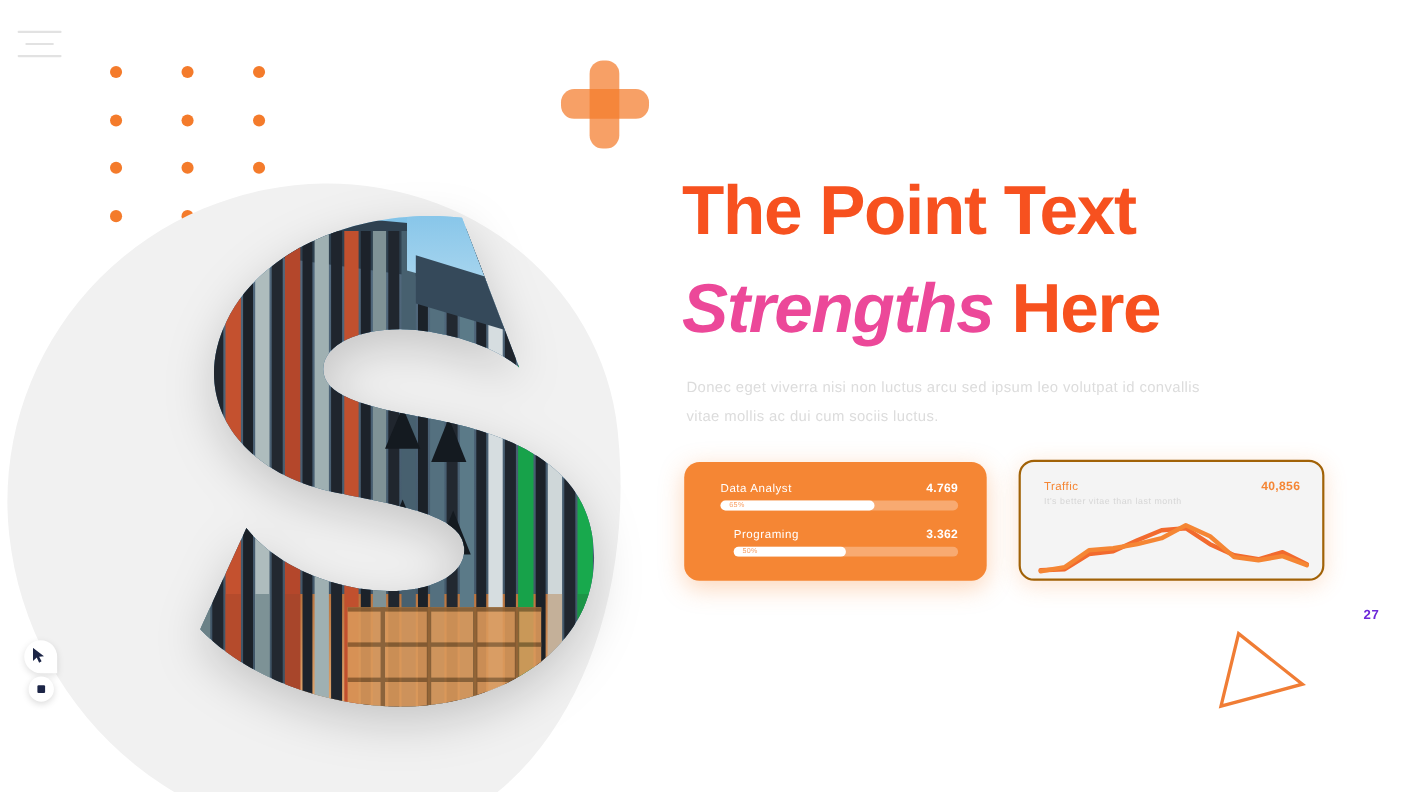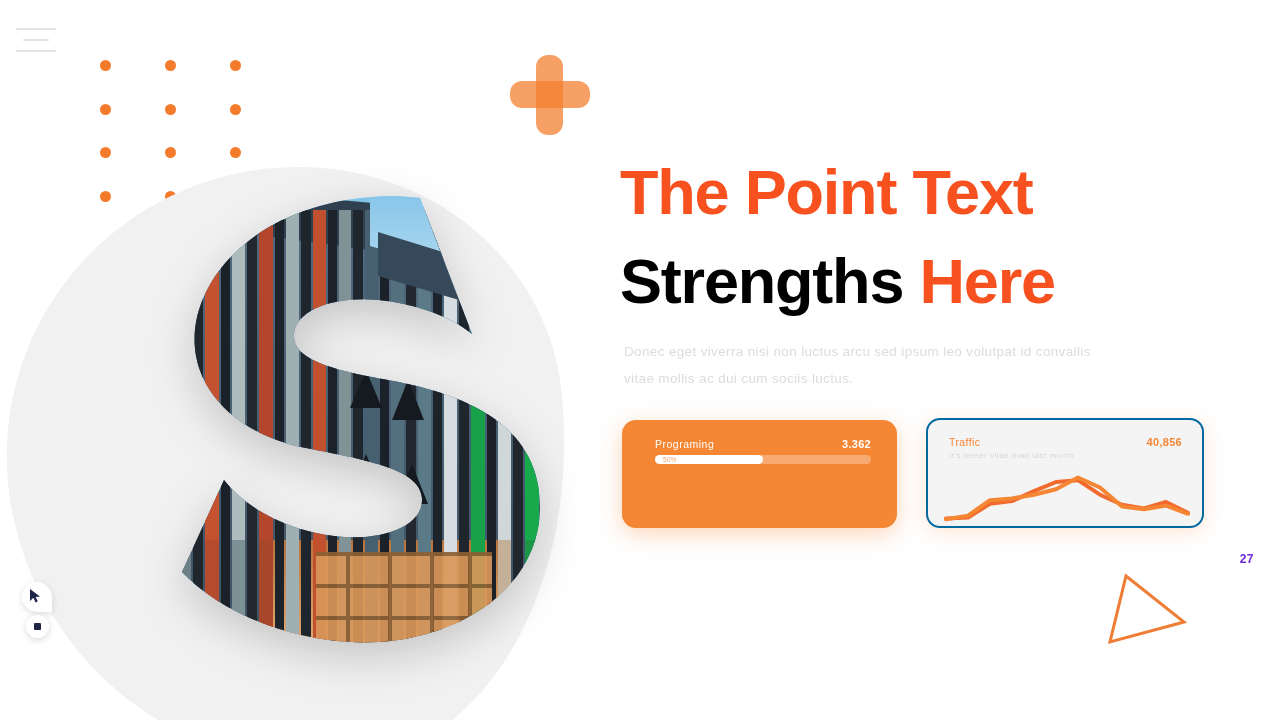--- a/index.html
+++ b/index.html
@@ -60,21 +60,21 @@
     filter: drop-shadow(0 14px 22px rgba(0,0,0,.18));
   }
 
   
   #headline { position: absolute; left: 620px; top: 148px; width: 580px; }
   #headline .line {
     font-size: 63px; font-weight: 700; line-height: 1.42;
     letter-spacing: -1.2px; white-space: nowrap;
   }
   .t-orange { color: #f7511f; }
-  .t-navy   { color: #000000; }
+  .t-navy   { color: #ec4899; font-style: italic; }
 
   
   #lead {
     position: absolute; left: 624px; top: 338px; width: 500px;
     font-size: 13.5px; line-height: 2.0; color: #dcdcdc; letter-spacing: .35px;
   }
   #lead p + p { margin-top: 0; }
 
   
   #card-stats {
@@ -100,21 +100,21 @@
   }
   .bar-pct {
     font-size: 6.5px; color: #f8a066; margin-left: 8px; letter-spacing: .3px;
   }
 
   #card-traffic {
     position: absolute; left: 926px; top: 418px;
     width: 278px; height: 110px;
     background: #f4f4f4;
     border-radius: 14px;
-    border: 2px solid #0369a1;
+    border: 2px solid #a16207;
     box-shadow: 0 4px 20px rgba(245,134,52,.22);
     padding: 16px 20px 0 21px;
     overflow: hidden;
   }
   .tr-head { display: flex; justify-content: space-between; align-items: baseline; }
   .tr-title { font-size: 10.5px; color: #f58634; letter-spacing: .4px; }
   .tr-value { font-size: 11px; font-weight: 700; color: #f58634; letter-spacing: .3px; }
   .tr-sub { margin-top: 3px; font-size: 8px; color: #d6d6d6; letter-spacing: .5px; }
   #spark { position: absolute; left: 14px; top: 48px; }
 
@@ -288,20 +288,31 @@
   </div>
 
   <div id="lead">
     <p>Donec eget viverra  nisi non luctus arcu sed ipsum leo volutpat id convallis</p>
     <p>vitae mollis ac dui cum sociis luctus.</p>
   </div>
 
   <div id="card-stats">
     <div class="stat-row">
       <div class="stat-head">
+        <span class="stat-label">Data Analyst</span>
+        <span class="stat-value">4.769</span>
+      </div>
+      <div class="bar-track">
+        <div class="bar-fill" style="width: 65%;">
+          <span class="bar-pct">65%</span>
+        </div>
+      </div>
+    </div>
+    <div class="stat-row">
+      <div class="stat-head">
         <span class="stat-label">Programing</span>
         <span class="stat-value">3.362</span>
       </div>
       <div class="bar-track">
         <div class="bar-fill" style="width: 50%;">
           <span class="bar-pct">50%</span>
         </div>
       </div>
     </div>
   </div>

